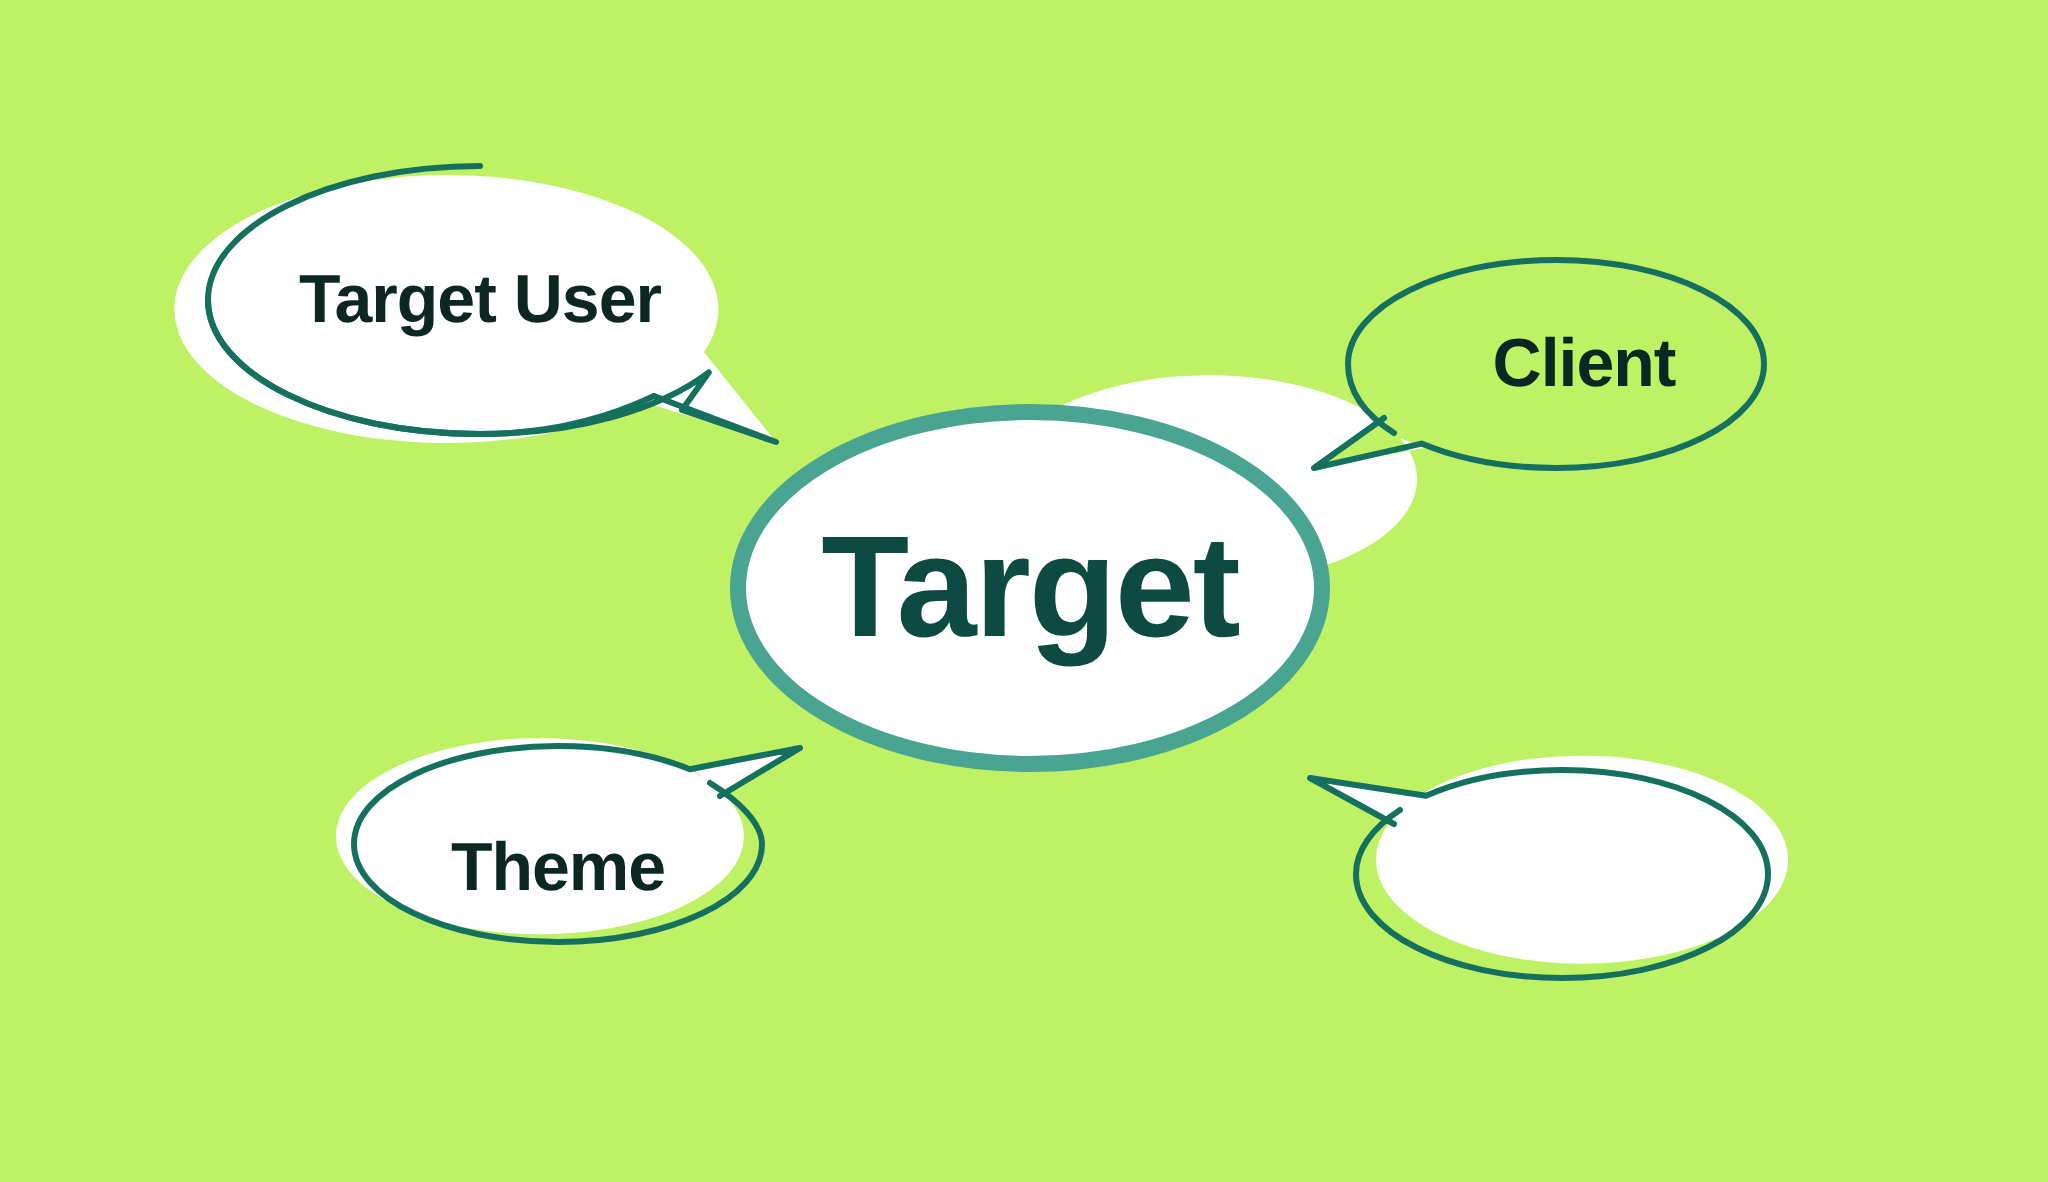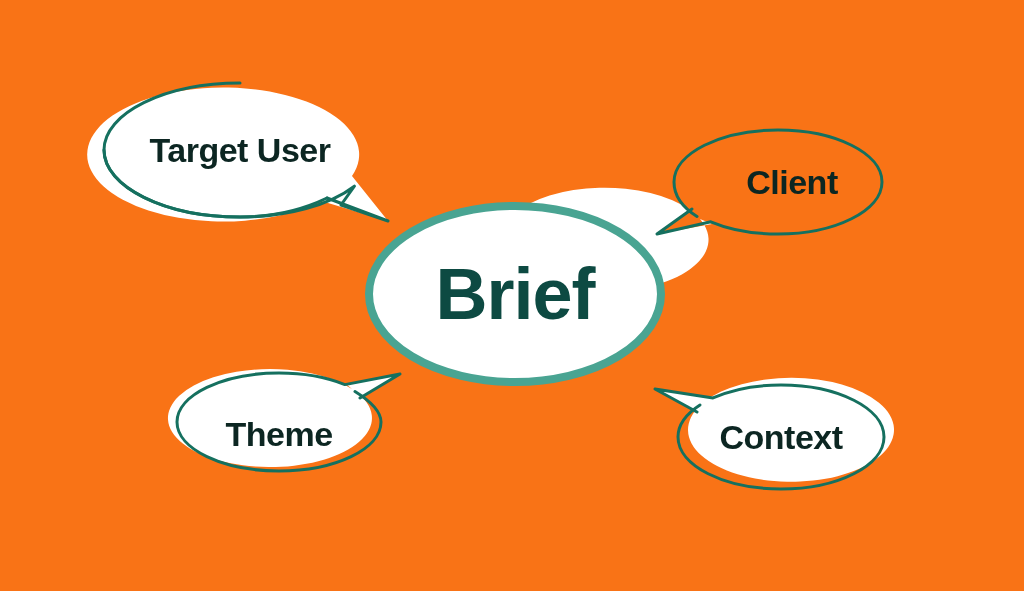--- a/index.html
+++ b/index.html
@@ -10,21 +10,21 @@
   body {
     width: 1024px;
     height: 591px;
     font-family: "Liberation Sans", sans-serif;
     overflow: hidden;
   }
   #diagram-canvas {
     position: relative;
     width: 1024px;
     height: 591px;
-    background: #f97316;
+    background: #bef264;
   }
   #diagram-svg {
     position: absolute;
     left: 0;
     top: 0;
     width: 1024px;
     height: 591px;
   }
   .node-label {
     position: absolute;
@@ -126,17 +126,16 @@
     </g>
 
   </svg>
 
   <div class="node-label bubble-label" style="left:104px; top:117px; width:272px; height:66px;">Target User</div>
 
   <div class="node-label bubble-label" style="left:674px; top:155px; width:236px; height:54px;">Client</div>
 
   <div class="node-label bubble-label" style="left:177px; top:408px; width:204px; height:52px;">Theme</div>
 
-  <div class="node-label bubble-label" style="left:678px; top:411px; width:206px; height:52px;">Context</div>
 
-  <div class="node-label center-label" style="left:369px; top:250px; width:292px; height:88px;">Brief</div>
+  <div class="node-label center-label" style="left:369px; top:250px; width:292px; height:88px;">Target</div>
 
 </div>
 
 </body></html>

